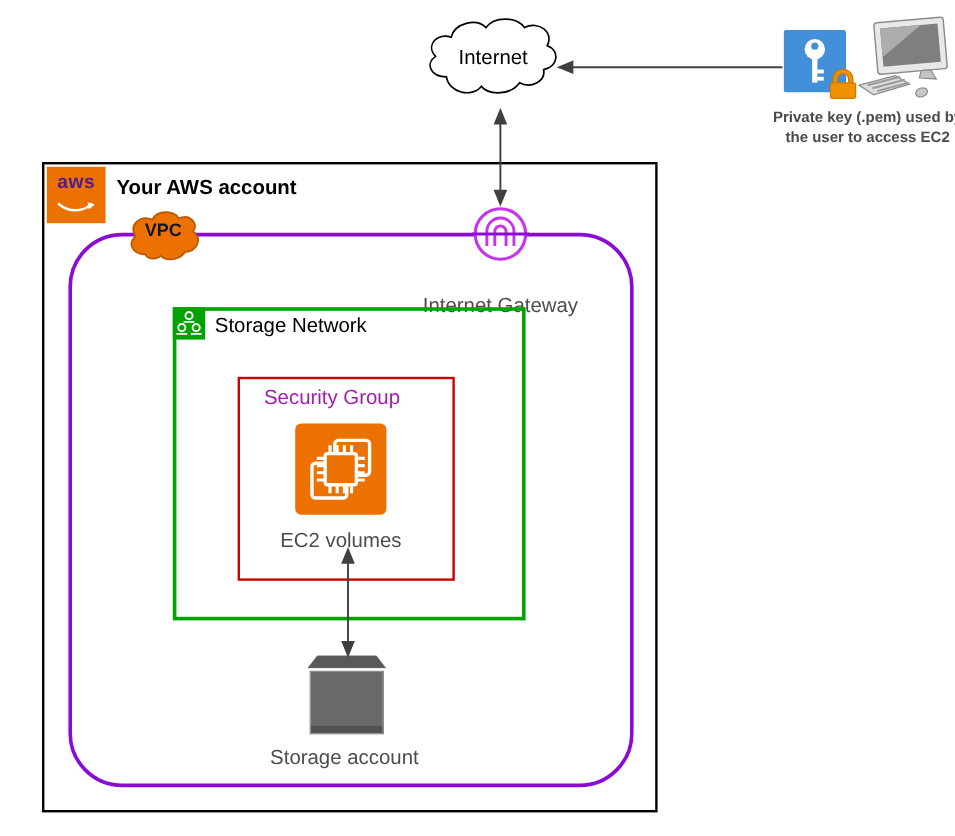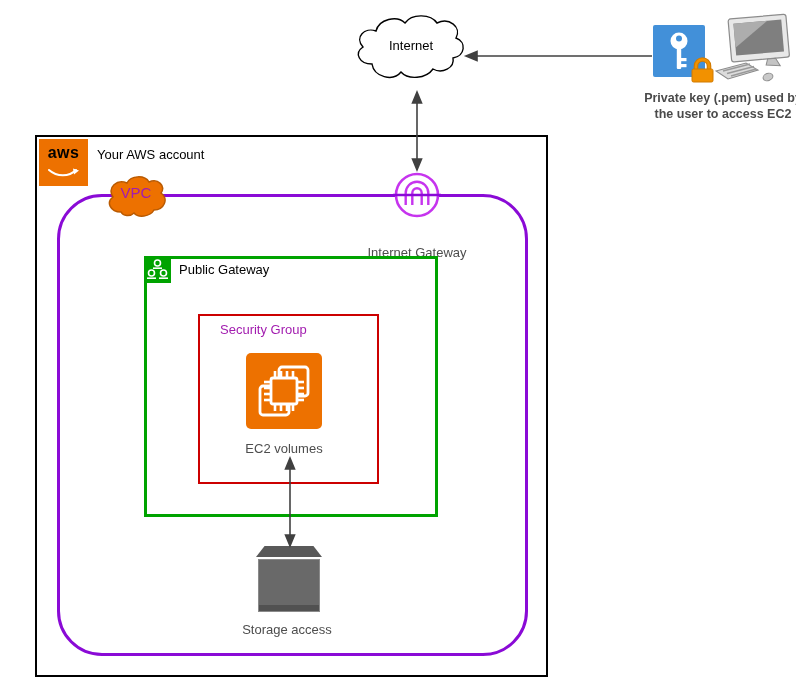--- a/index.html
+++ b/index.html
@@ -1,41 +1,41 @@
 <!DOCTYPE html>
 <html><head>
 <meta charset="utf-8">
 <style>
   html,body{margin:0;padding:0;background:#ffffff;}
   #canvas{
     position:relative;width:796px;height:697px;background:#ffffff;overflow:hidden;
     font-family:"Liberation Sans", sans-serif;color:#000;
   }
   .abs{position:absolute;}
-  .label{font-size:13px;line-height:1.2;white-space:nowrap;}
+  .label{font-size:17px;line-height:1.2;white-space:nowrap;}
   .center{text-align:center;}
   .gray{color:#4D4D4D;}
 
   
   #account-box{left:35px;top:135px;width:513px;height:542px;border:2px solid #000;box-sizing:border-box;}
   #vpc-box{left:57px;top:194px;width:471px;height:462px;border:3px solid #8A0AD6;border-radius:45px;box-sizing:border-box;}
   #public-net-box{left:144px;top:256px;width:294px;height:261px;border:3px solid #00A300;box-sizing:border-box;}
   #sg-box{left:198px;top:314px;width:181px;height:170px;border:2px solid #CC0000;box-sizing:border-box;}
 
   #aws-logo{left:39px;top:139px;width:49px;height:47px;background:#ED7100;}
-  #aws-logo .aws-txt{position:absolute;left:0;top:5px;width:100%;text-align:center;color:#000000;font-weight:bold;font-size:16px;letter-spacing:0.5px;}
+  #aws-logo .aws-txt{position:absolute;left:0;top:5px;width:100%;text-align:center;color:#4c1d95;font-weight:bold;font-size:16px;letter-spacing:0.5px;}
   #aws-logo svg{position:absolute;left:8px;top:29px;}
 
-  #account-label{left:97px;top:147px;}
+  #account-label{left:97px;top:147px;font-weight:bold;}
   #public-net-icon{left:144px;top:256px;width:27px;height:27px;background:#00A300;}
   #public-net-label{left:179px;top:262px;}
   #sg-label{left:220px;top:322px;color:#a21caf;}
 
   #vpc-cloud{left:105px;top:174px;width:62px;height:46px;}
-  #vpc-label{left:105px;top:184px;width:62px;text-align:center;color:#a21caf;font-weight:normal;font-size:15px;}
+  #vpc-label{left:105px;top:184px;width:62px;text-align:center;color:#0f172a;font-weight:bold;font-size:15px;}
 
   #igw-icon{left:393px;top:171px;width:48px;height:48px;}
   #igw-label{left:337px;top:221px;width:160px;margin-top:24px;}
 
   #ec2-icon{left:246px;top:353px;width:76px;height:76px;background:#ED7100;border-radius:5px;}
   #ec2-label{left:214px;top:441px;width:140px;}
 
   #storage-lid{left:256px;top:546px;width:66px;height:11px;background:#595959;
     clip-path:polygon(0 100%,13% 0,87% 0,100% 100%);}
   #storage-body{left:258px;top:559px;width:62px;height:53px;
@@ -88,21 +88,21 @@
       <g stroke="#fff" stroke-width="1.6" fill="none">
         <circle cx="13.5" cy="7" r="3"></circle>
         <line x1="9" y1="12.2" x2="18" y2="12.2"></line>
         <circle cx="7.5" cy="17" r="3"></circle>
         <line x1="3" y1="22.2" x2="12" y2="22.2"></line>
         <circle cx="19.5" cy="17" r="3"></circle>
         <line x1="15" y1="22.2" x2="24" y2="22.2"></line>
       </g>
     </svg>
   </div>
-  <div class="abs label" id="public-net-label">Public Gateway</div>
+  <div class="abs label" id="public-net-label">Storage Network</div>
 
   <div class="abs" id="sg-box"></div>
   <div class="abs label" id="sg-label">Security Group</div>
 
   <div class="abs" id="ec2-icon">
     <svg width="76" height="76" viewBox="0 0 76 76">
       <rect x="33" y="14" width="29" height="29" rx="3" fill="none" stroke="#fff" stroke-width="2.8"></rect>
       <rect x="14" y="33" width="29" height="29" rx="3" fill="none" stroke="#fff" stroke-width="2.8"></rect>
       <g stroke="#fff" stroke-width="2.6">
         <line x1="29" y1="18" x2="29" y2="27"></line>
@@ -122,21 +122,21 @@
         <line x1="49" y1="41" x2="58" y2="41"></line>
           <line x1="49" y1="47" x2="58" y2="47"></line>
       </g>
       <rect x="25" y="25" width="26" height="26" rx="2" fill="#ED7100" stroke="#fff" stroke-width="2.8"></rect>
     </svg>
   </div>
   <div class="abs label center gray" id="ec2-label">EC2 volumes</div>
 
   <div class="abs" id="storage-lid"></div>
   <div class="abs" id="storage-body"></div>
-  <div class="abs label center gray" id="storage-label">Storage access</div>
+  <div class="abs label center gray" id="storage-label">Storage account</div>
 
   <svg class="abs" id="cloud-svg" viewBox="0 0 118 80">
     <path d="M20,54 C 7,54 2,43 11,37 C 2,27 13,17 24,21 C 27,9 45,5 53,13 C 60,3 79,4 85,13 C 97,7 110,17 104,28 C 115,32 113,46 101,48 C 103,58 90,64 81,59 C 74,69 56,70 49,62 C 41,72 22,67 20,54 Z" fill="#ffffff" stroke="#000000" stroke-width="1.4"></path>
   </svg>
   <div class="abs label center" id="internet-label">Internet</div>
 
   <svg class="abs" id="key-icon" viewBox="0 0 52 52">
     <rect x="0" y="0" width="52" height="52" rx="2" fill="#4290D9"></rect>
     <circle cx="26" cy="16" r="8.5" fill="#fff"></circle>
     <circle cx="26" cy="13.5" r="3" fill="#4290D9"></circle>

